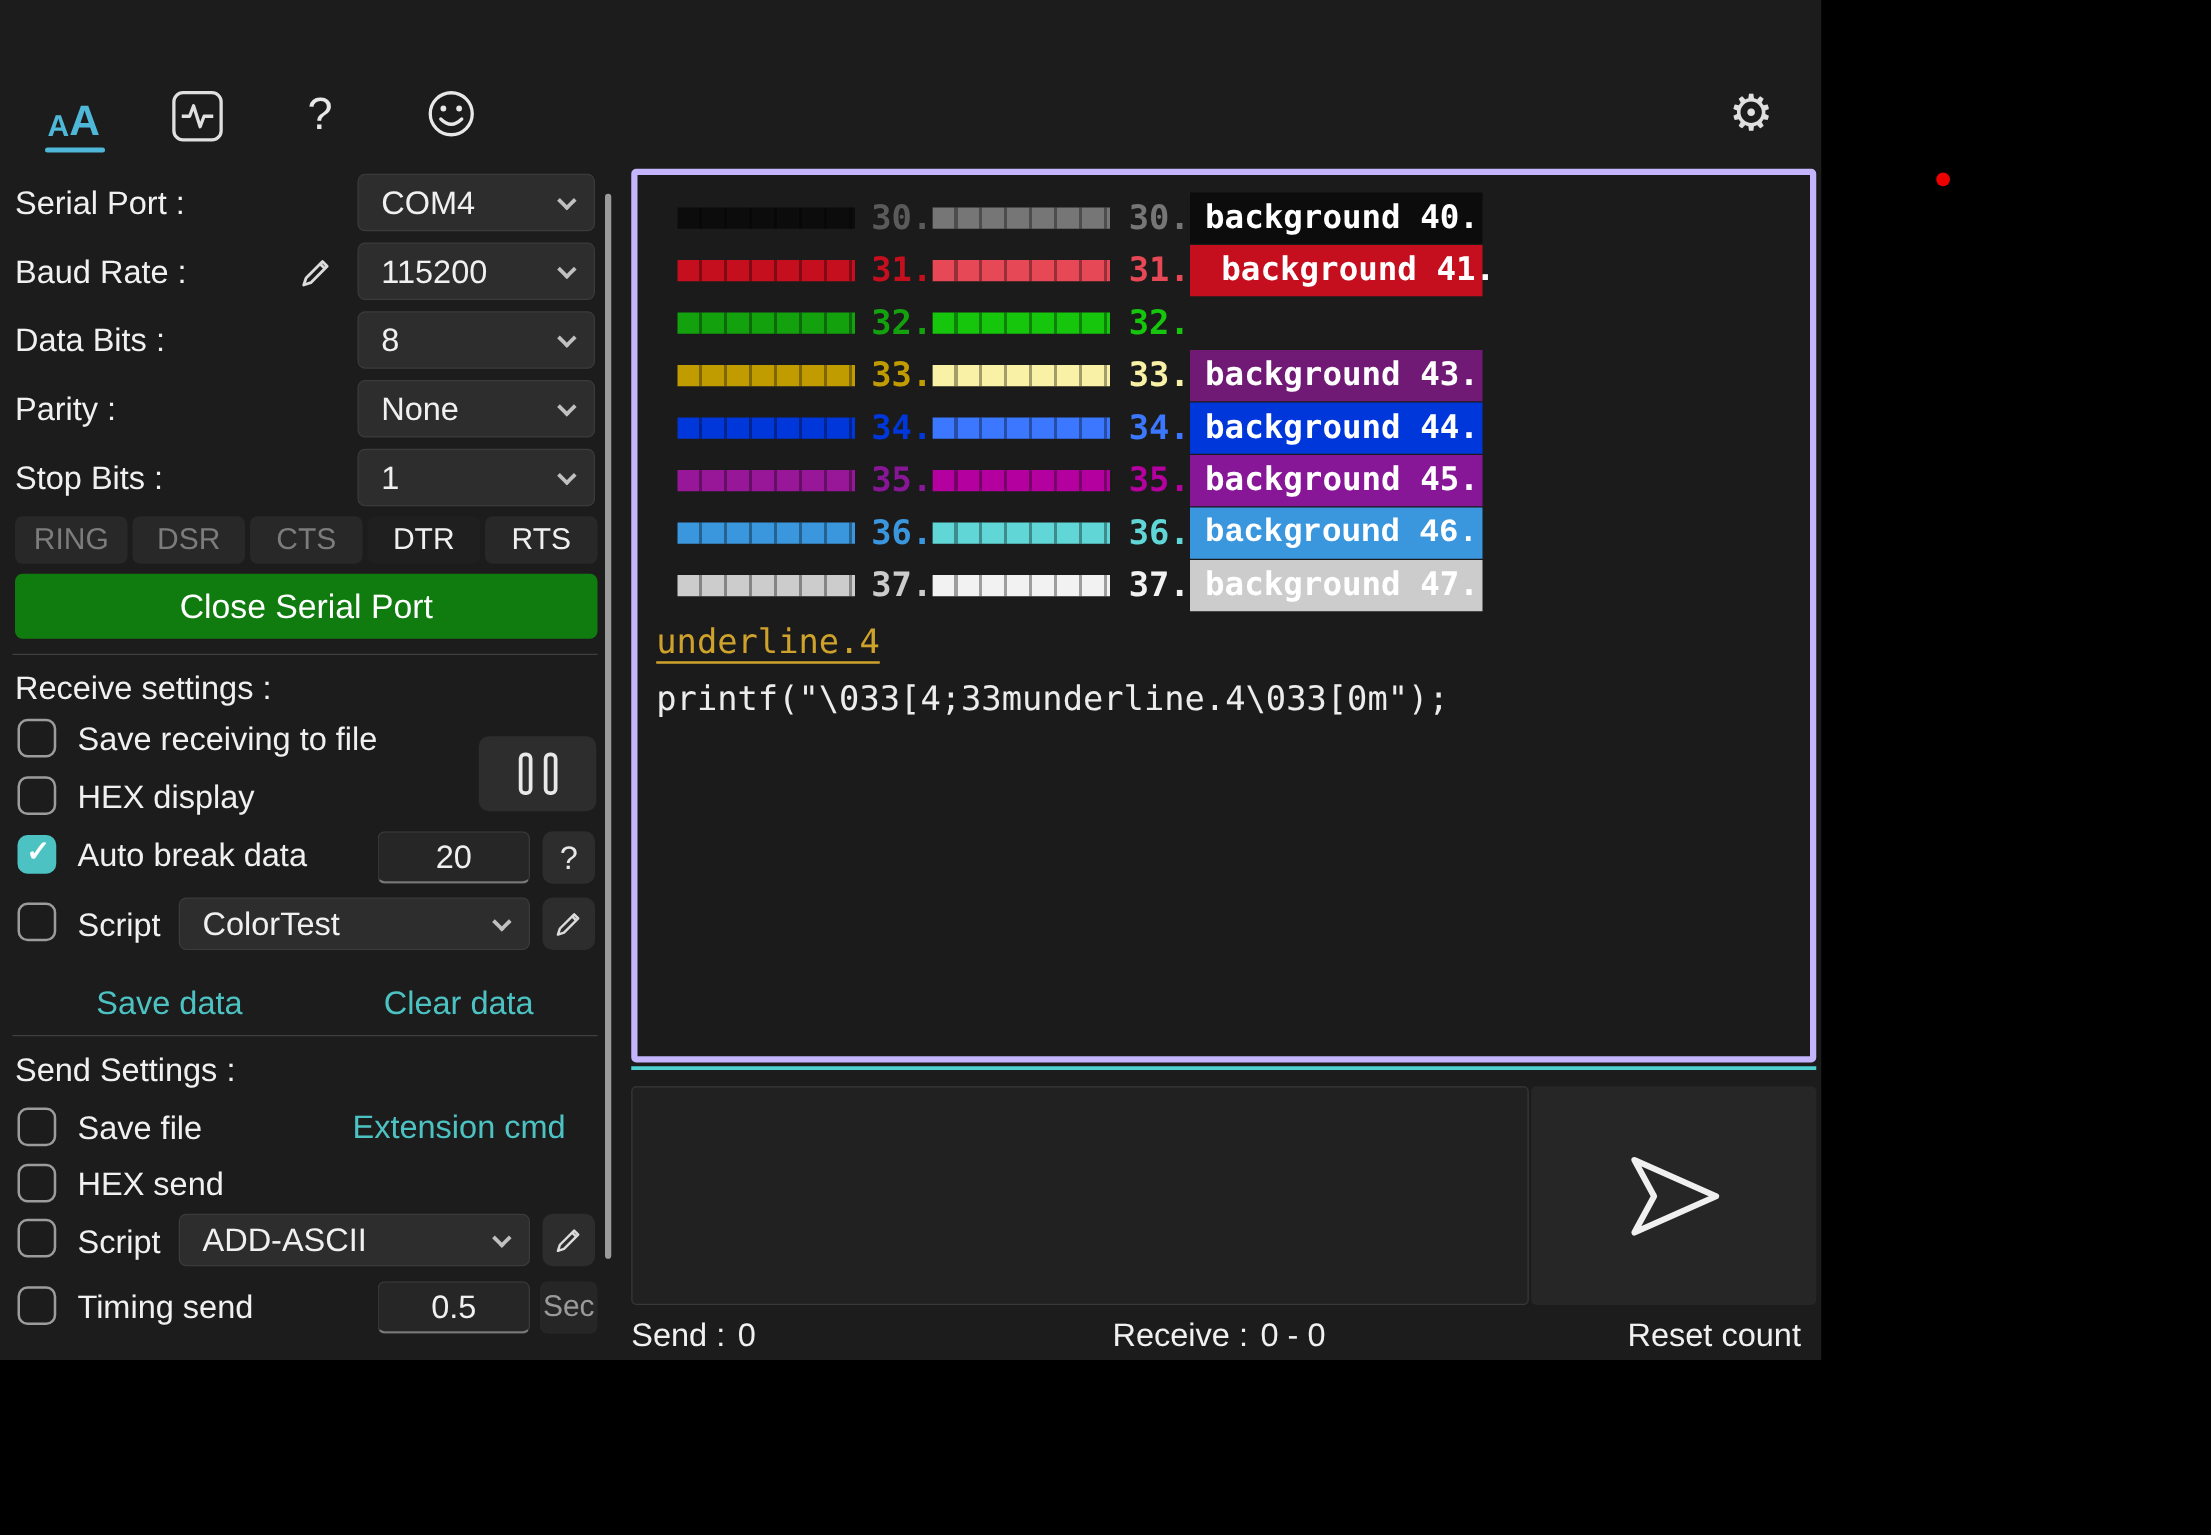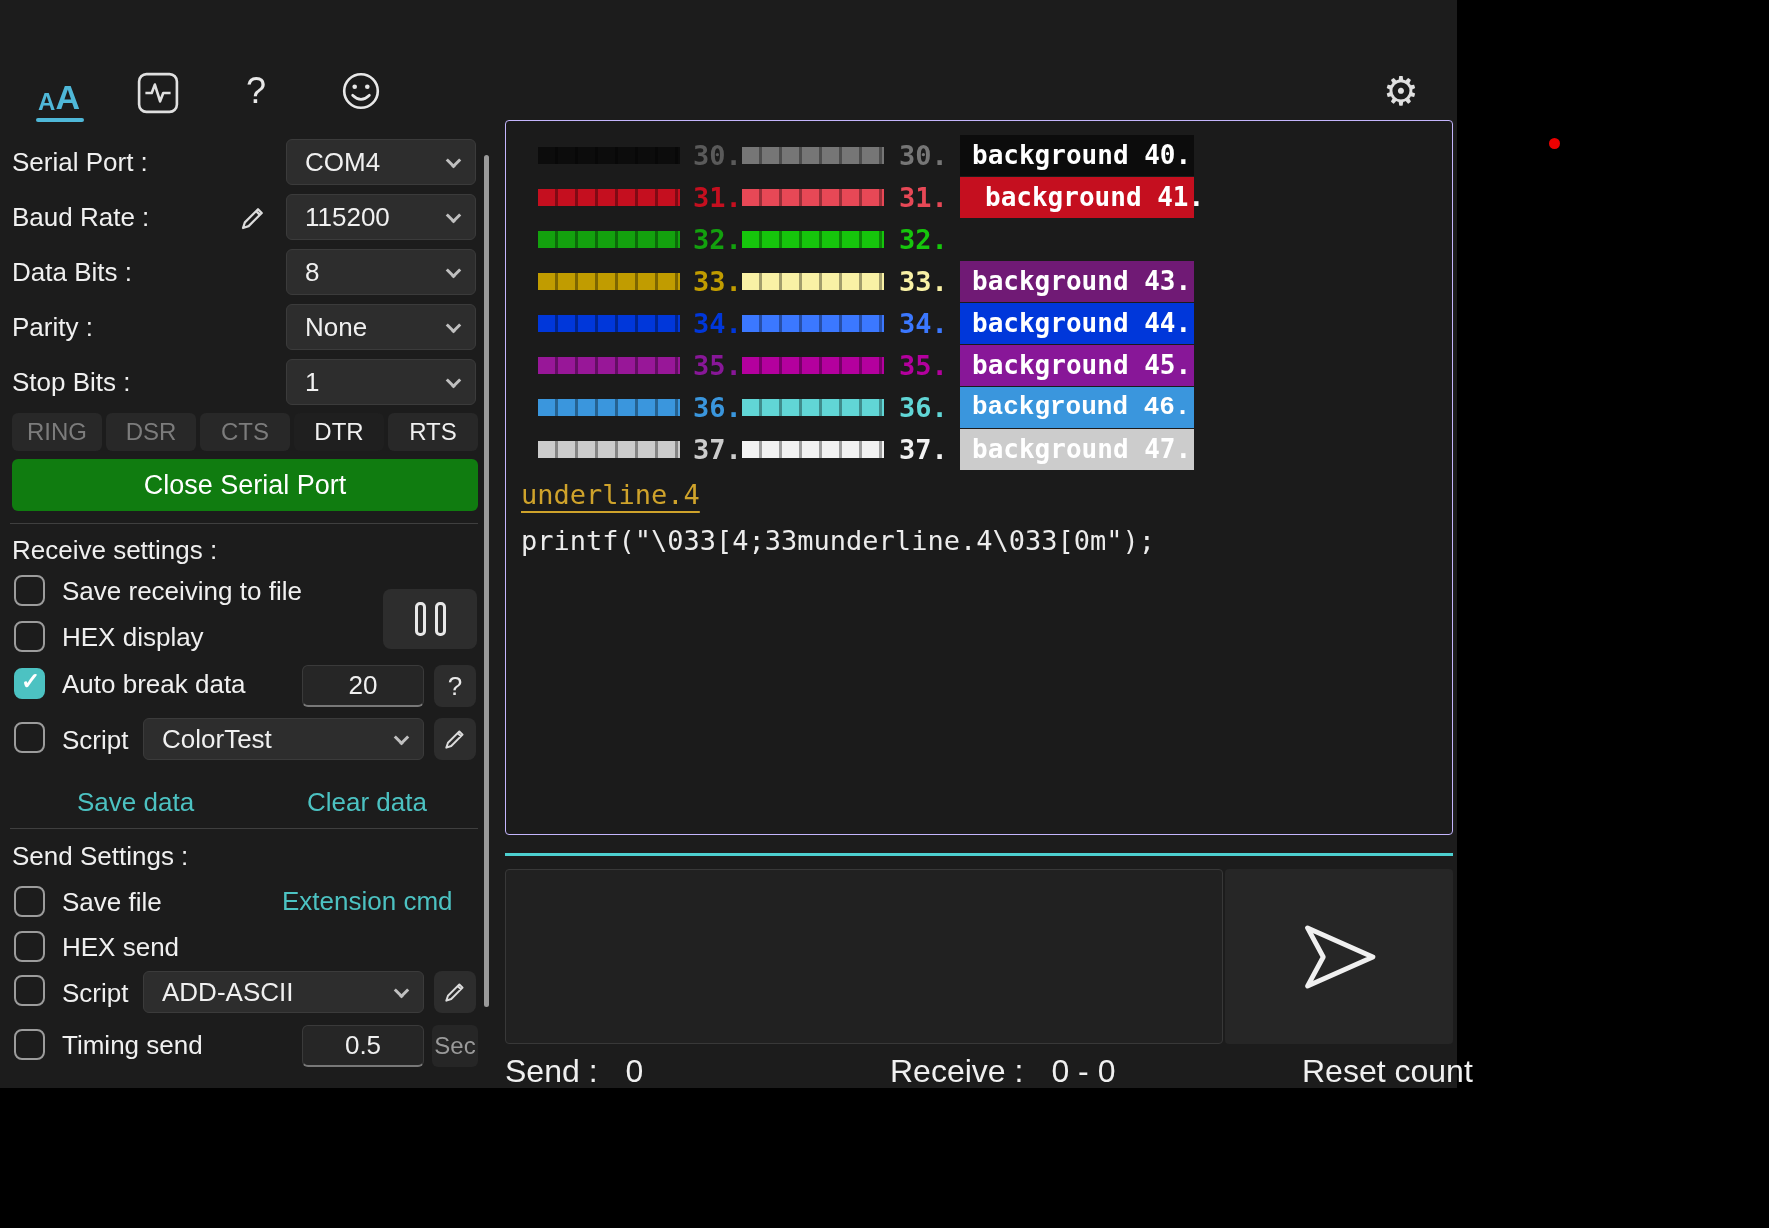--- a/index.html
+++ b/index.html
@@ -50,41 +50,41 @@
   .link{color:#4cc2c2;white-space:nowrap}
   .iconbtn{position:absolute;background:#2d2d2d;border-radius:8px;display:flex;align-items:center;
        justify-content:center;color:#e8e8e8;gap:9px}
   .pbar{width:11px;height:34px;border:3px solid #e8e8e8;border-radius:5px}
   .inputbox{position:absolute;background:#262626;border:1px solid #3a3a3a;border-bottom:2px solid #787878;
        border-radius:6px;color:#f0f0f0;text-align:center;line-height:38px;font-size:26px}
   .secbox{position:absolute;background:#262626;border-radius:6px;color:#9a9a9a;text-align:center;line-height:42px;font-size:24px}
   .scrollthumb{position:absolute;left:484px;top:155px;width:5px;height:852px;background:#9a9a9a;border-radius:3px}
 
   
-  .rxpanel{position:absolute;left:505px;top:120px;width:948px;height:715px;background:#1b1b1b;
-       border:1px solid #c4b5fd;border-radius:4px;overflow:hidden}
+  .rxpanel{position:absolute;left:505px;top:135px;width:948px;height:715px;background:#1b1b1b;
+       border:5px solid #c4b5fd;border-radius:4px;overflow:hidden}
   .trows{position:absolute;left:32px;top:13px}
   .trow{display:flex;align-items:center;height:42px}
   .bar{width:142px;height:17px;flex:none;
        background-image:repeating-linear-gradient(90deg,rgba(0,0,0,0) 0px,rgba(0,0,0,0) 17px,rgba(0,0,0,0.35) 17px,rgba(0,0,0,0.35) 20px)}
   .tnum{font-family:"DejaVu Sans Mono",monospace;font-weight:bold;font-size:27px;margin-left:13px;width:49px;flex:none;white-space:nowrap}
   .tnum2{margin-left:15px}
-  .bglab{margin-left:12px;width:234px;height:41px;line-height:41px;padding-left:12px;flex:none;
+  .bglab{width:234px;height:41px;line-height:41px;padding-left:12px;flex:none;
        font-family:"DejaVu Sans Mono",monospace;font-weight:bold;font-size:26px;white-space:nowrap}
   .uline{position:absolute;left:15px;top:358px;font-family:"DejaVu Sans Mono",monospace;font-size:27px;
        text-decoration:underline;text-underline-offset:7px;text-decoration-thickness:2px;white-space:nowrap}
   .printf{position:absolute;left:15px;top:404px;font-family:"DejaVu Sans Mono",monospace;font-size:27px;color:#ececec;white-space:nowrap}
   .tealline{position:absolute;left:505px;top:853px;width:948px;height:3px;background:#4dd0d0}
 
   
   .sendbox{position:absolute;left:505px;top:869px;width:718px;height:175px;background:#212121;
        border:1px solid #383838;border-radius:4px}
   .sendbtn{position:absolute;left:1225px;top:869px;width:228px;height:175px;background:#262626;border-radius:4px;
        display:flex;align-items:center;justify-content:center}
-  .statgrp{position:absolute;top:1053px;font-size:32px;color:#f0f0f0;white-space:nowrap;display:flex;gap:28px}
+  .statgrp{position:absolute;top:1053px;font-size:26px;color:#f0f0f0;white-space:nowrap;display:flex;gap:10px}
   .reddot{position:absolute;left:1549px;top:138px;width:11px;height:11px;border-radius:50%;background:#ec0000}
 </style>
 </head>
 <body>
 
 <div id="app">
 
 
   <div class="toolbtn" style="left:32px;top:70px;width:54px;height:44px">
     <span class="aa1">A</span>

